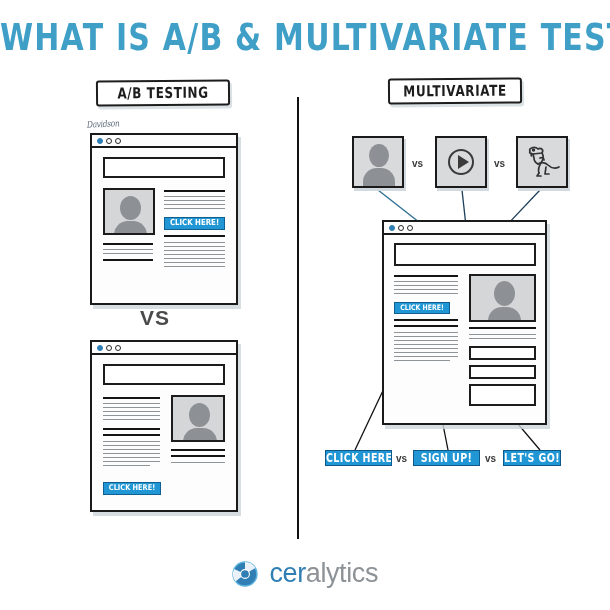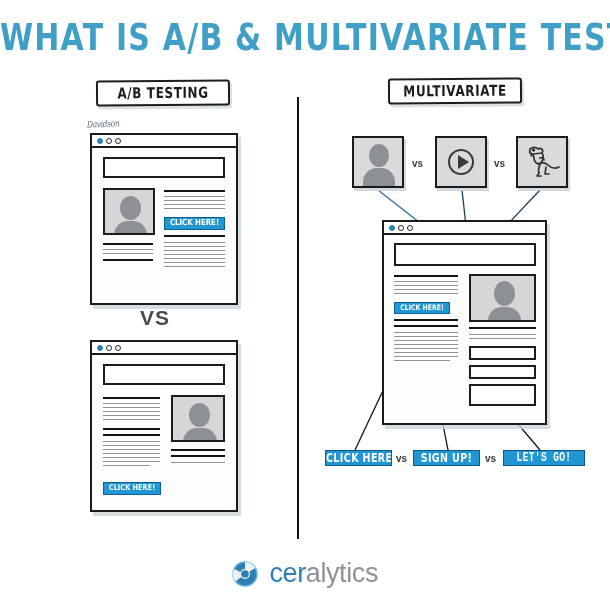--- a/index.html
+++ b/index.html
@@ -437,21 +437,21 @@
   <div class="cta-variant" style="left:325px; top:450px; width:67px;">
     <span>CLICK HERE!</span>
   </div>
   <div class="vs-small" style="left:396px; top:453px;">vs</div>
 
   <div class="cta-variant" style="left:413px; top:450px; width:67px;">
     <span>SIGN UP!</span>
   </div>
   <div class="vs-small" style="left:485px; top:453px;">vs</div>
 
-  <div class="cta-variant" style="left:503px; top:450px; width:82px;font-family:Liberation Mono, monospace;">
+  <div class="cta-variant" style="left:503px; top:450px; width:58px;">
     <span>LET'S GO!</span>
   </div>
 
   <div id="logo-wrap">
     <div id="logo-inner">
       <span id="logo-mark">
         <svg width="26" height="26" viewBox="0 0 26 26">
           <circle cx="13" cy="13" r="12" fill="#2f7fb5"></circle>
           <circle cx="13" cy="13" r="12" fill="none" stroke="#5fb4dd" stroke-width="1.4"></circle>
           <path d="M13 13 L13 1 A12 12 0 0 1 23.4 7 Z" fill="#ffffff" opacity="0.9"></path>

